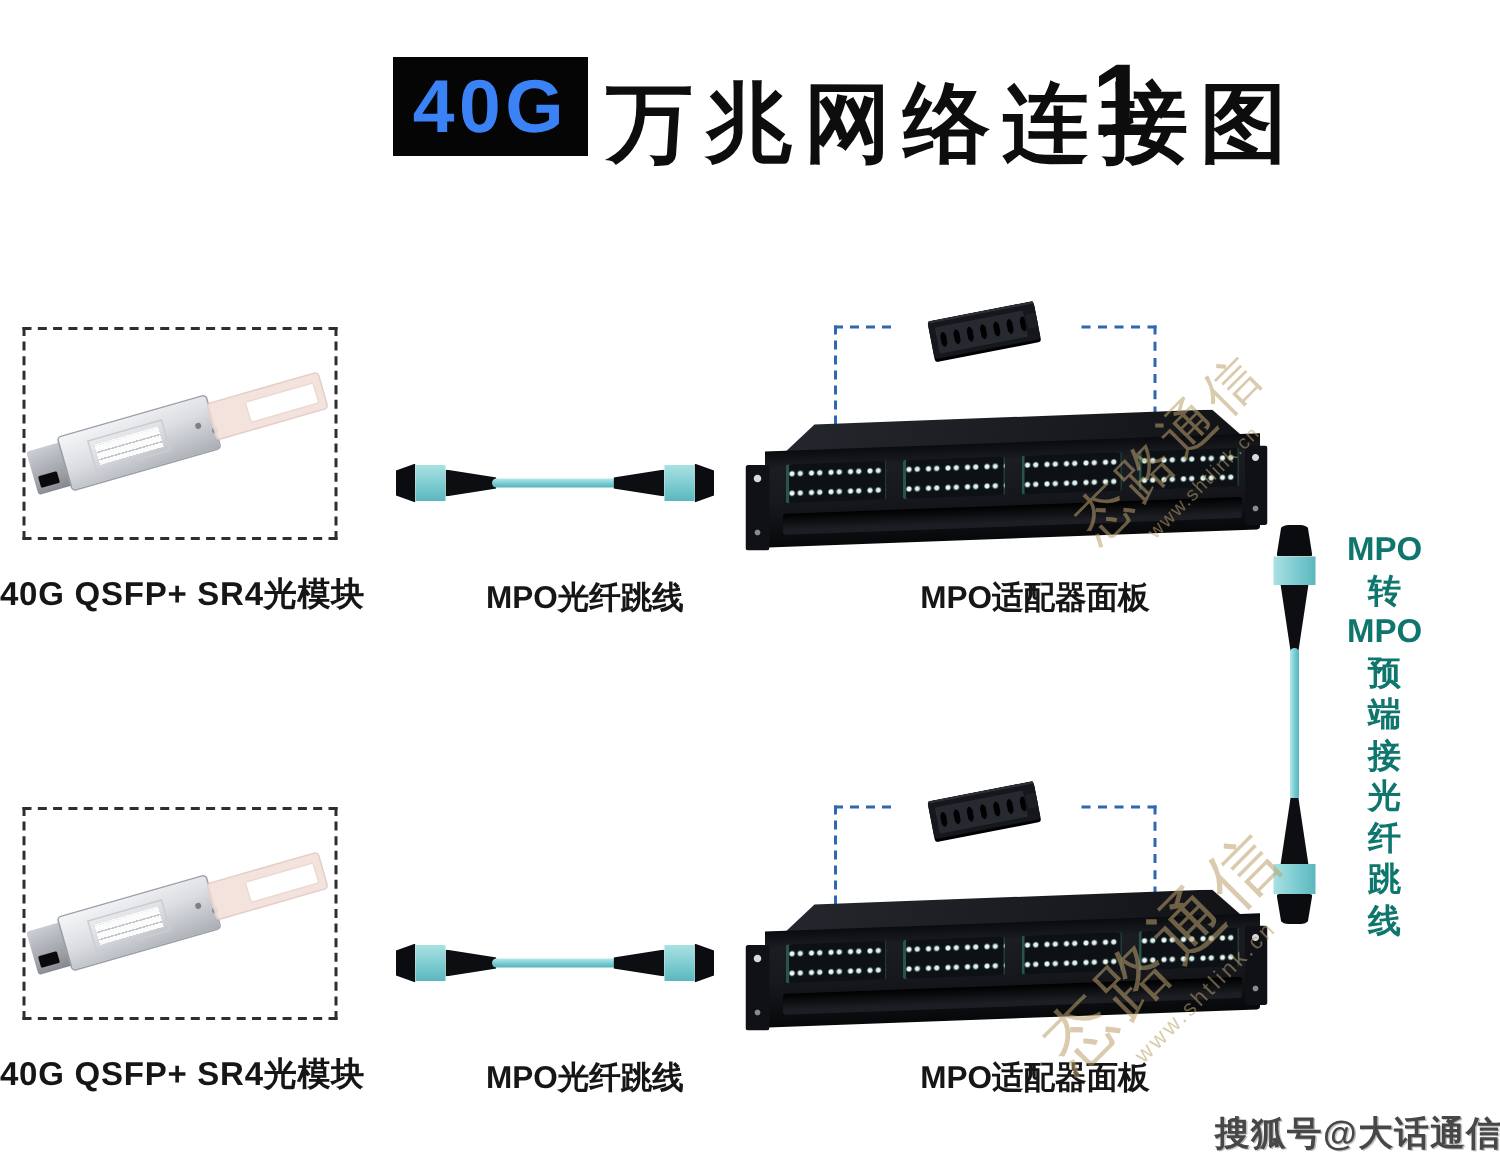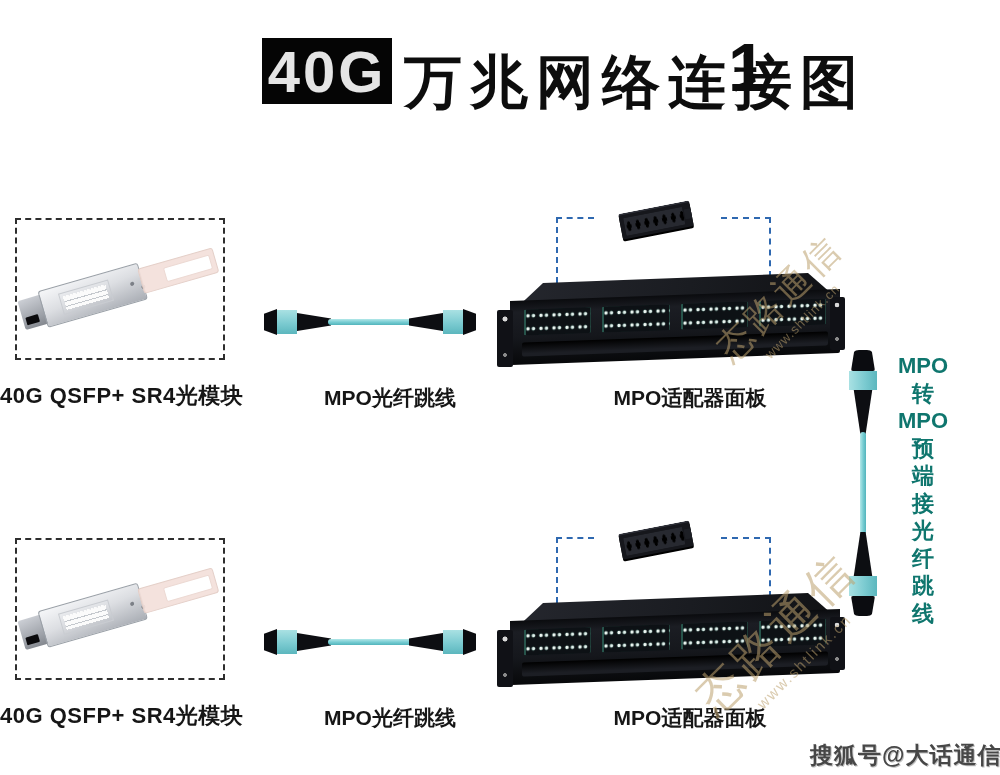--- a/index.html
+++ b/index.html
@@ -5,22 +5,22 @@
   * { margin:0; padding:0; box-sizing:border-box; }
   html,body { width:1000px; height:775px; }
   body {
     position:relative; width:1000px; height:775px; background:#ffffff;
     font-family:"Liberation Sans","DejaVu Sans",sans-serif; overflow:hidden;
   }
   .abs { position:absolute; }
 
   
   .title-badge { left:262px; top:38px; width:130px; height:66px; background:#050505;
-    color:#e5e5e5; display:flex; align-items:center; justify-content:center;
-    font-size:58px; font-weight:bold; letter-spacing:3px; }
+    color:#3b82f6; display:flex; align-items:center; justify-content:center;
+    font-size:50px; font-weight:bold; letter-spacing:3px; }
   .title-text { left:404px; top:44px; font-size:58px; font-weight:bold; color:#0d0d0d;
     letter-spacing:8px; white-space:nowrap; }
   .title-num { left:728px; top:28px; font-size:68px; font-weight:800; color:#0d0d0d; }
 
   
   .diagram-row { position:absolute; left:0; width:876px; height:320px; }
   .row-1 { top:195px; } .row-2 { top:515px; }
 
   
   .module-box { left:15px; top:23px; width:210px; height:142px; border:2px dashed #2e2e2e; }

